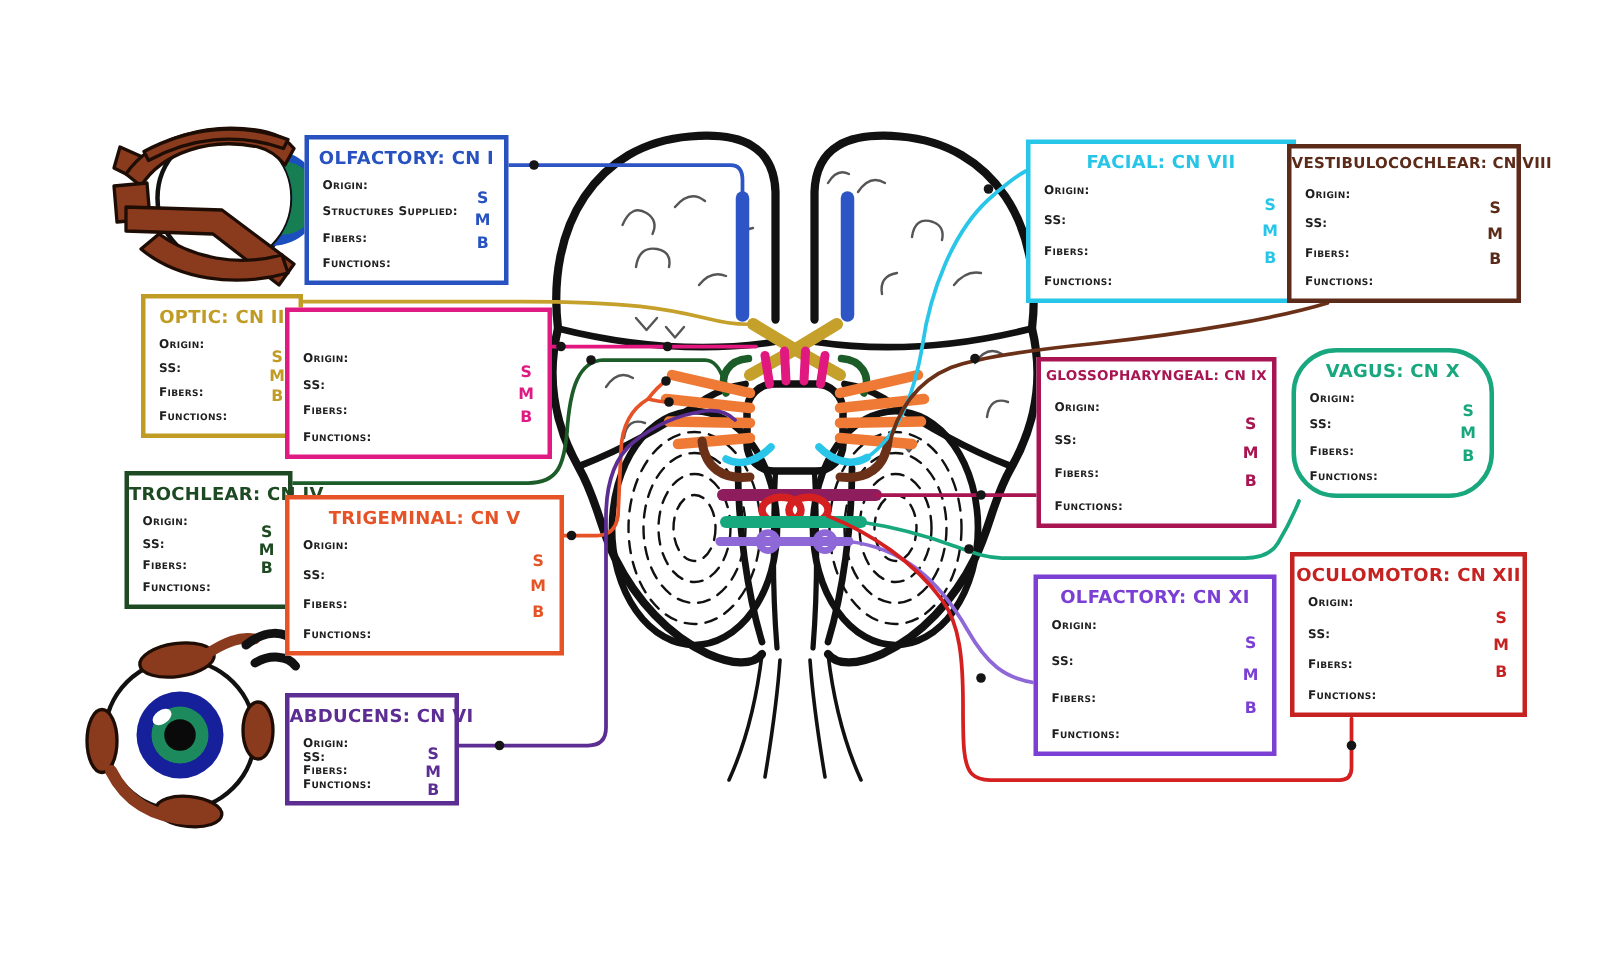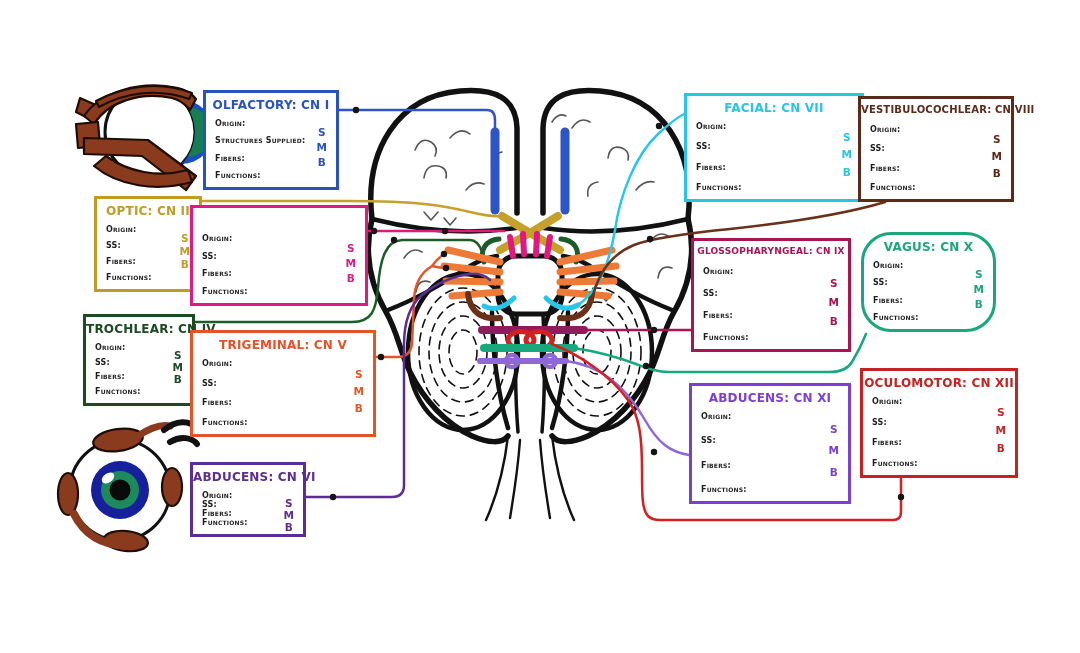--- a/index.html
+++ b/index.html
@@ -349,21 +349,21 @@
           <div class="f">Fibers:</div>
           <div class="f">Functions:</div>
         </div>
         <div class="letters">
           <div>S</div>
           <div>M</div>
           <div>B</div>
         </div>
       </div>
       <div class="card" style="left: 689px; top: 383px; width: 162px; height: 121px; --c: #7b3fd4;">
-        <div class="t">ABDUCENS: CN XI</div>
+        <div class="t">OLFACTORY: CN XI</div>
         <div class="body">
           <div class="f">Origin:</div>
           <div class="f">SS:</div>
           <div class="f">Fibers:</div>
           <div class="f">Functions:</div>
         </div>
         <div class="letters">
           <div>S</div>
           <div>M</div>
           <div>B</div>

